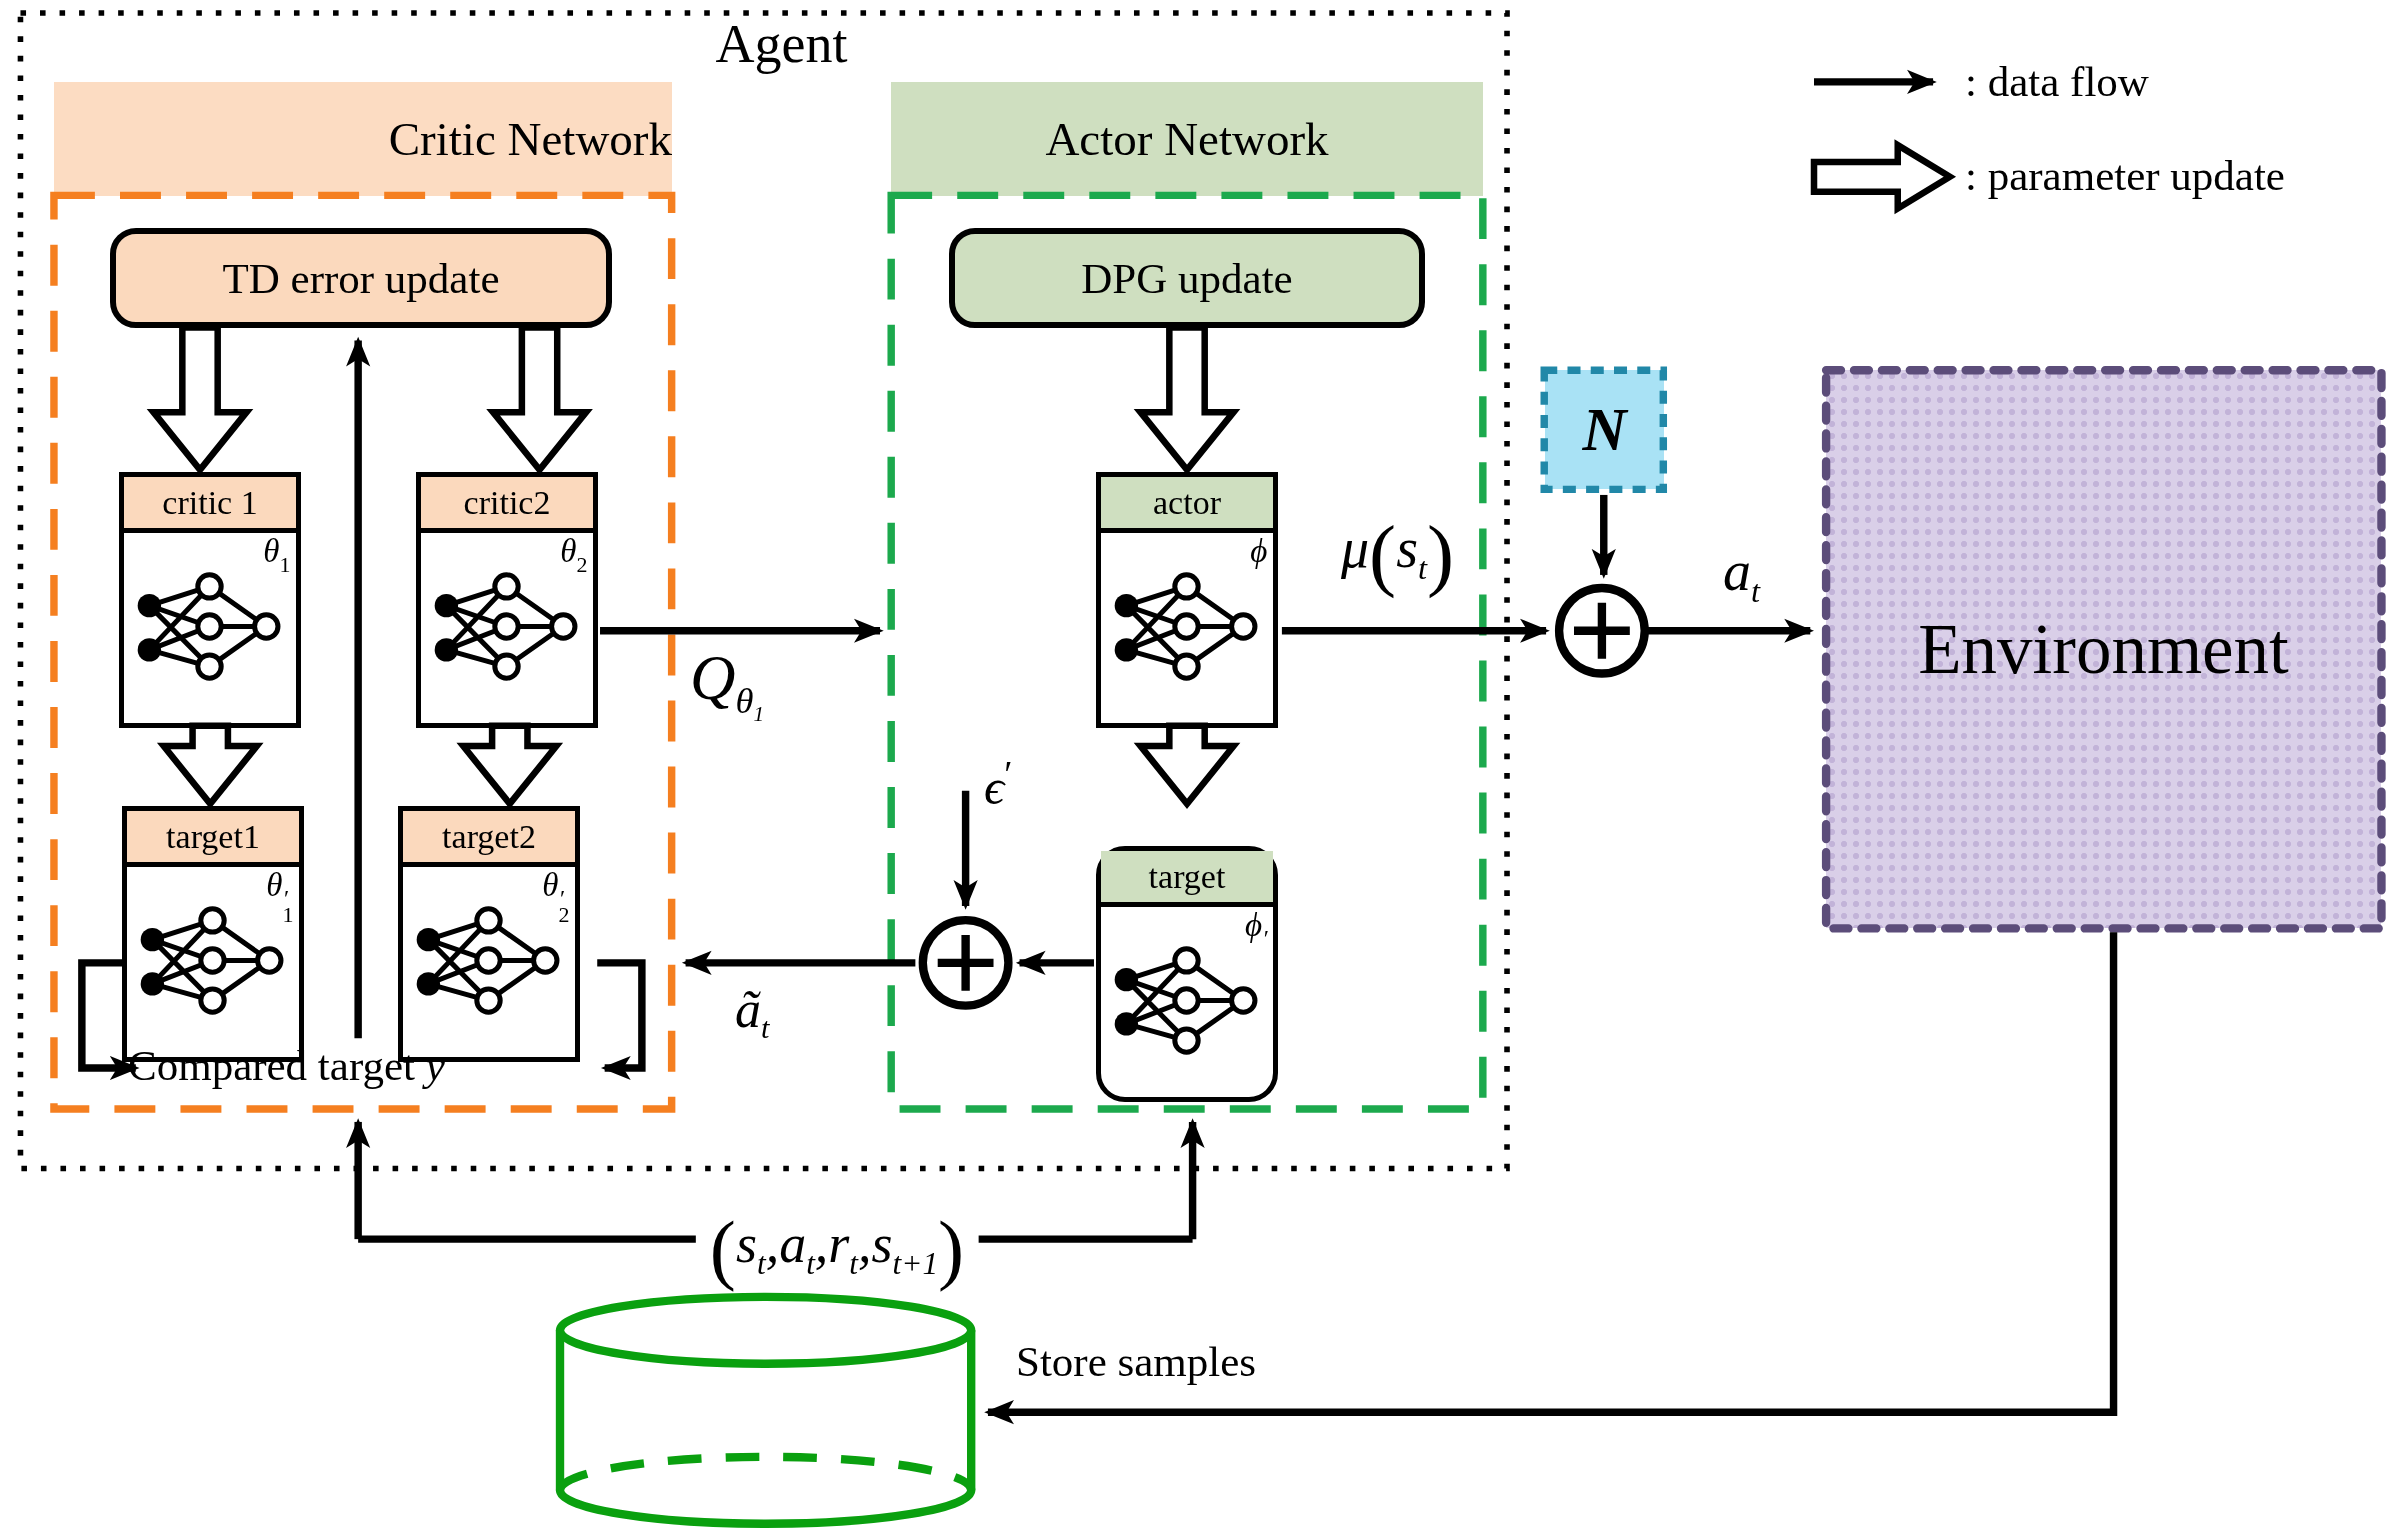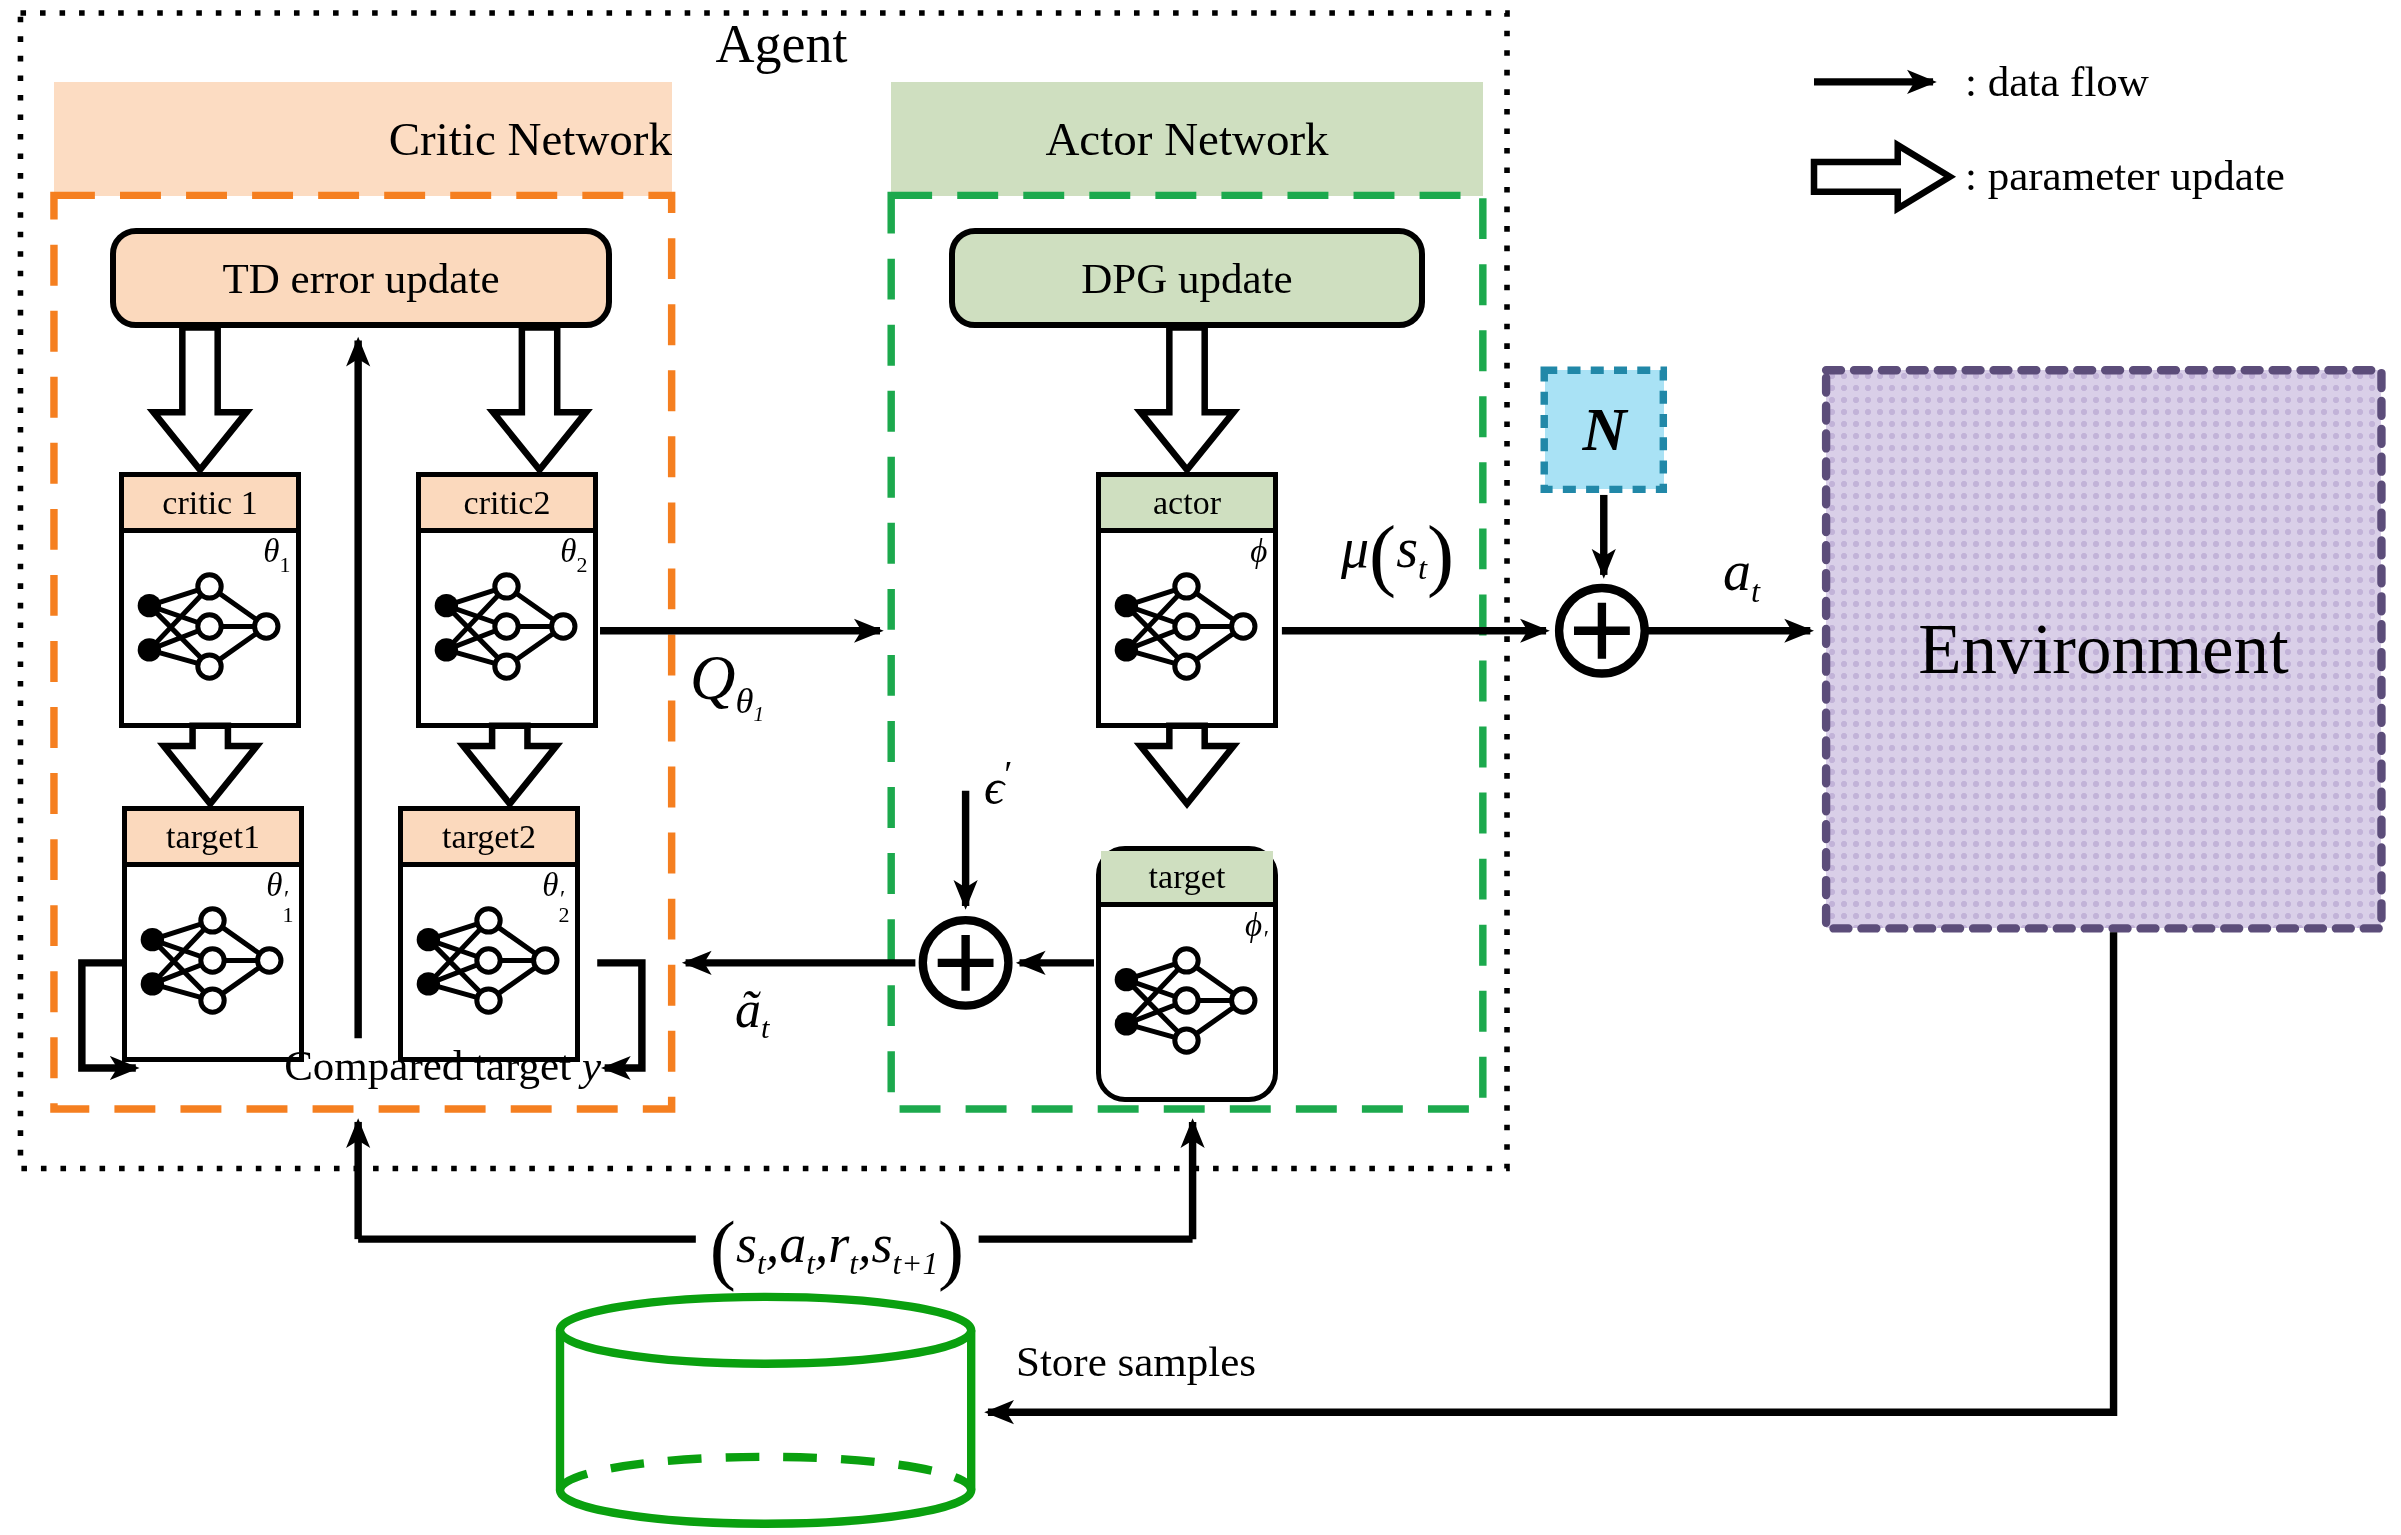--- a/index.html
+++ b/index.html
@@ -226,21 +226,21 @@
   <div class="lbl math" style="left:690px;top:647px;font-size:63px;"><span>Q</span><sub><span>θ</span><sub>1</sub></sub></div>
 
   <div class="lbl math" style="left:1304px;top:514px;font-size:56px;margin-left:37px;"><span>μ</span><span class="bigpar">(</span><span>s</span><sub>t</sub><span class="bigpar">)</span></div>
 
   <div class="lbl math" style="left:1723px;top:543px;font-size:56px;"><span>a</span><sub>t</sub></div>
 
   <div class="lbl math" style="left:735px;top:984px;font-size:52px;"><span>ã</span><sub>t</sub></div>
 
   <div class="lbl math" style="left:984px;top:756px;font-size:50px;"><span>ϵ</span><span class="prime-up">′</span></div>
 
-  <div class="lbl txt46" style="left:136px;top:1044px;width:465px;text-align:right;"><span>Compared target </span><span class="math">y</span></div>
+  <div class="lbl txt46" style="left:128px;top:1044px;width:465px;text-align:left;"><span>Compared target </span><span class="math">y</span></div>
 
   <div class="lbl math" style="left:558px;top:1210px;width:558px;text-align:center;font-size:54px;"><span class="bigpar">(</span><span>s</span><sub>t</sub><span>,</span><span>a</span><sub>t</sub><span>,</span><span>r</span><sub>t</sub><span>,</span><span>s</span><sub>t+1</sub><span class="bigpar">)</span></div>
 
 
   <div class="lbl txt46" style="left:1016px;top:1340px;">Store samples</div>
 
 </div>
 
 
 </body></html>

